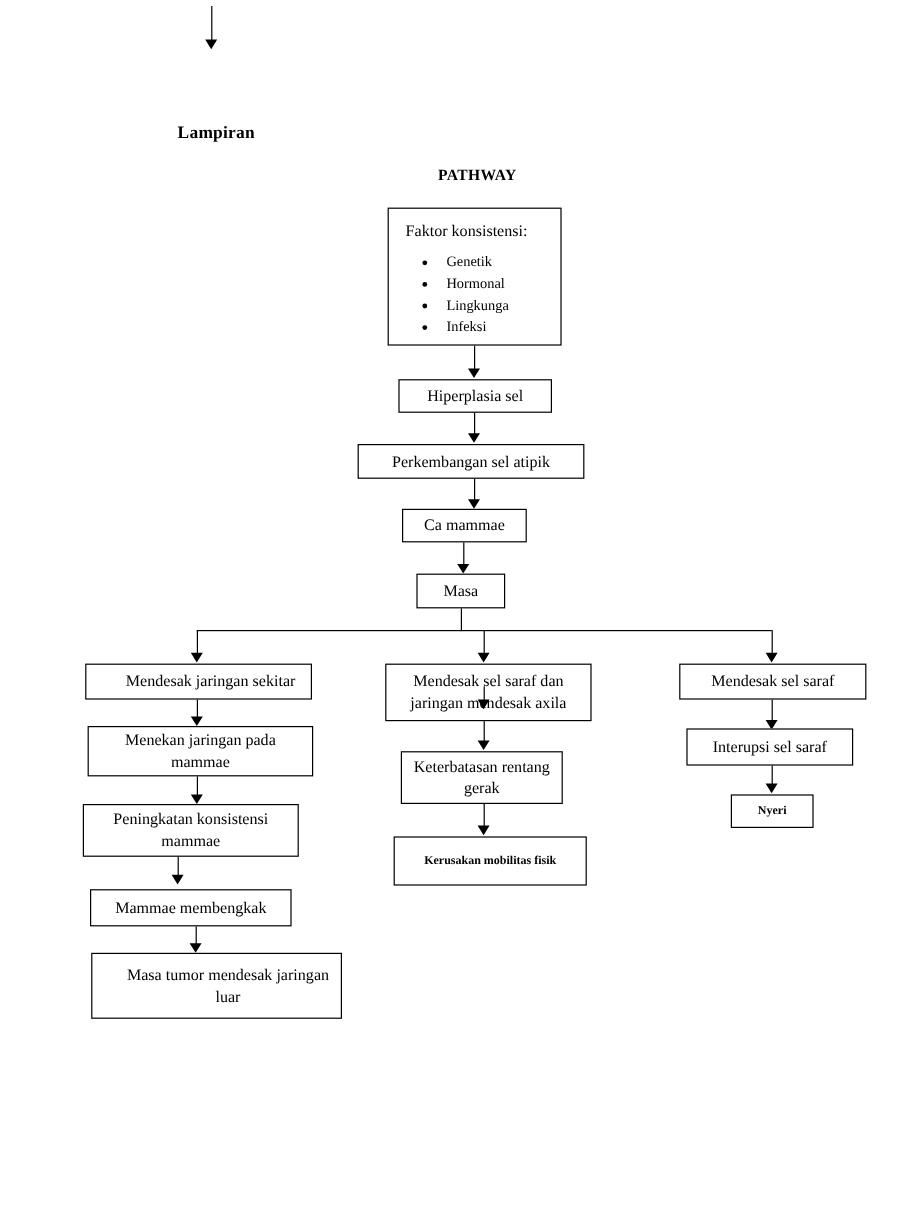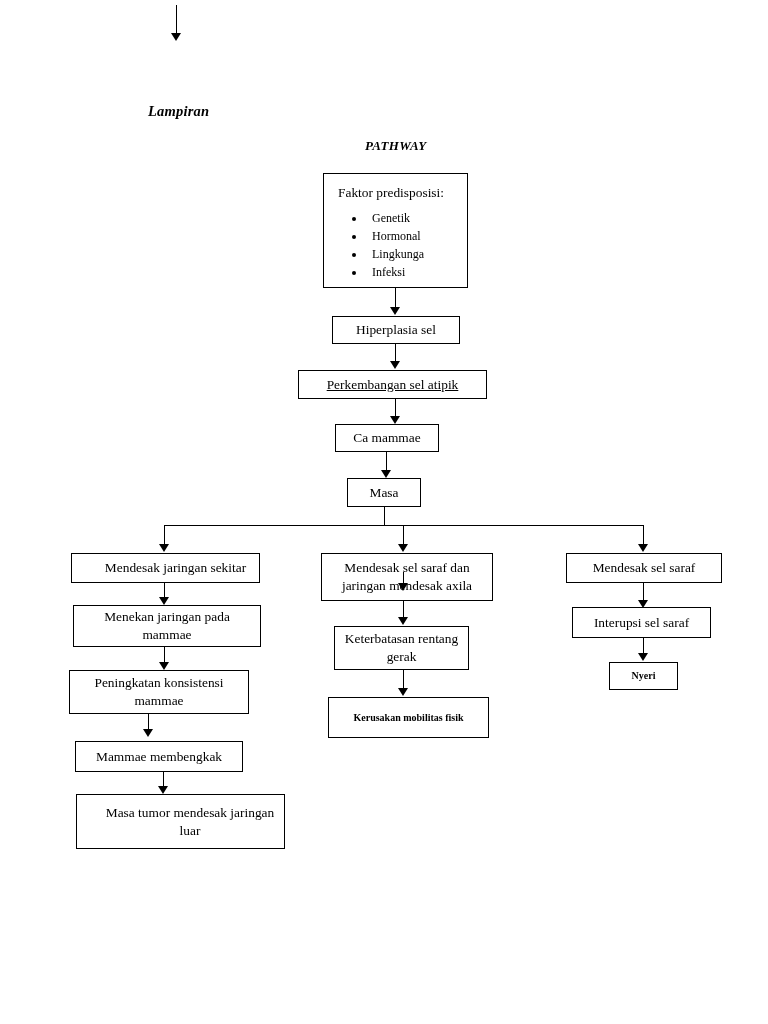--- a/index.html
+++ b/index.html
@@ -21,21 +21,20 @@
     left: 0; top: 0;
     width: 768px;
     height: 1024px;
   }
 
   
   .heading {
     position: absolute;
     font-weight: bold;
     white-space: nowrap;
-    font-style: italic;
   }
   #lampiran-label {
     left: 148px;
     top: 103px;
     font-size: 14.5px;
     letter-spacing: 0.2px;
   }
   #pathway-title {
     left: 365px;
     top: 138px;
@@ -113,40 +112,40 @@
 
 <div id="page">
 
   <div class="vline" style="left:176px; top:5px; height:30px;"></div>
   <div class="arrowhead" style="left:171px; top:33px;"></div>
 
   <div class="heading" id="lampiran-label">Lampiran</div>
   <div class="heading" id="pathway-title">PATHWAY</div>
 
   <div class="box" id="box-predisposisi" style="left:323px; top:173px; width:145px; height:115px;">
-    <span class="title">Faktor predisposisi:</span>
+    <span class="title">Faktor konsistensi:</span>
     <ul>
       <li>Genetik</li>
       <li>Hormonal</li>
       <li>Lingkunga</li>
       <li>Infeksi</li>
     </ul>
   </div>
 
   <div class="vline" style="left:395px; top:288px; height:21px;"></div>
   <div class="arrowhead" style="left:390px; top:307px;"></div>
 
   <div class="box" style="left:332px; top:316px; width:128px; height:28px;">
     <span class="txt">Hiperplasia sel</span>
   </div>
 
   <div class="vline" style="left:395px; top:344px; height:19px;"></div>
   <div class="arrowhead" style="left:390px; top:361px;"></div>
 
-  <div class="box" style="left:298px; top:370px; width:189px; height:29px;text-decoration:underline;">
+  <div class="box" style="left:298px; top:370px; width:189px; height:29px;">
     <span class="txt">Perkembangan sel atipik</span>
   </div>
 
   <div class="vline" style="left:395px; top:399px; height:19px;"></div>
   <div class="arrowhead" style="left:390px; top:416px;"></div>
 
   <div class="box" style="left:335px; top:424px; width:104px; height:28px;">
     <span class="txt">Ca mammae</span>
   </div>
 

